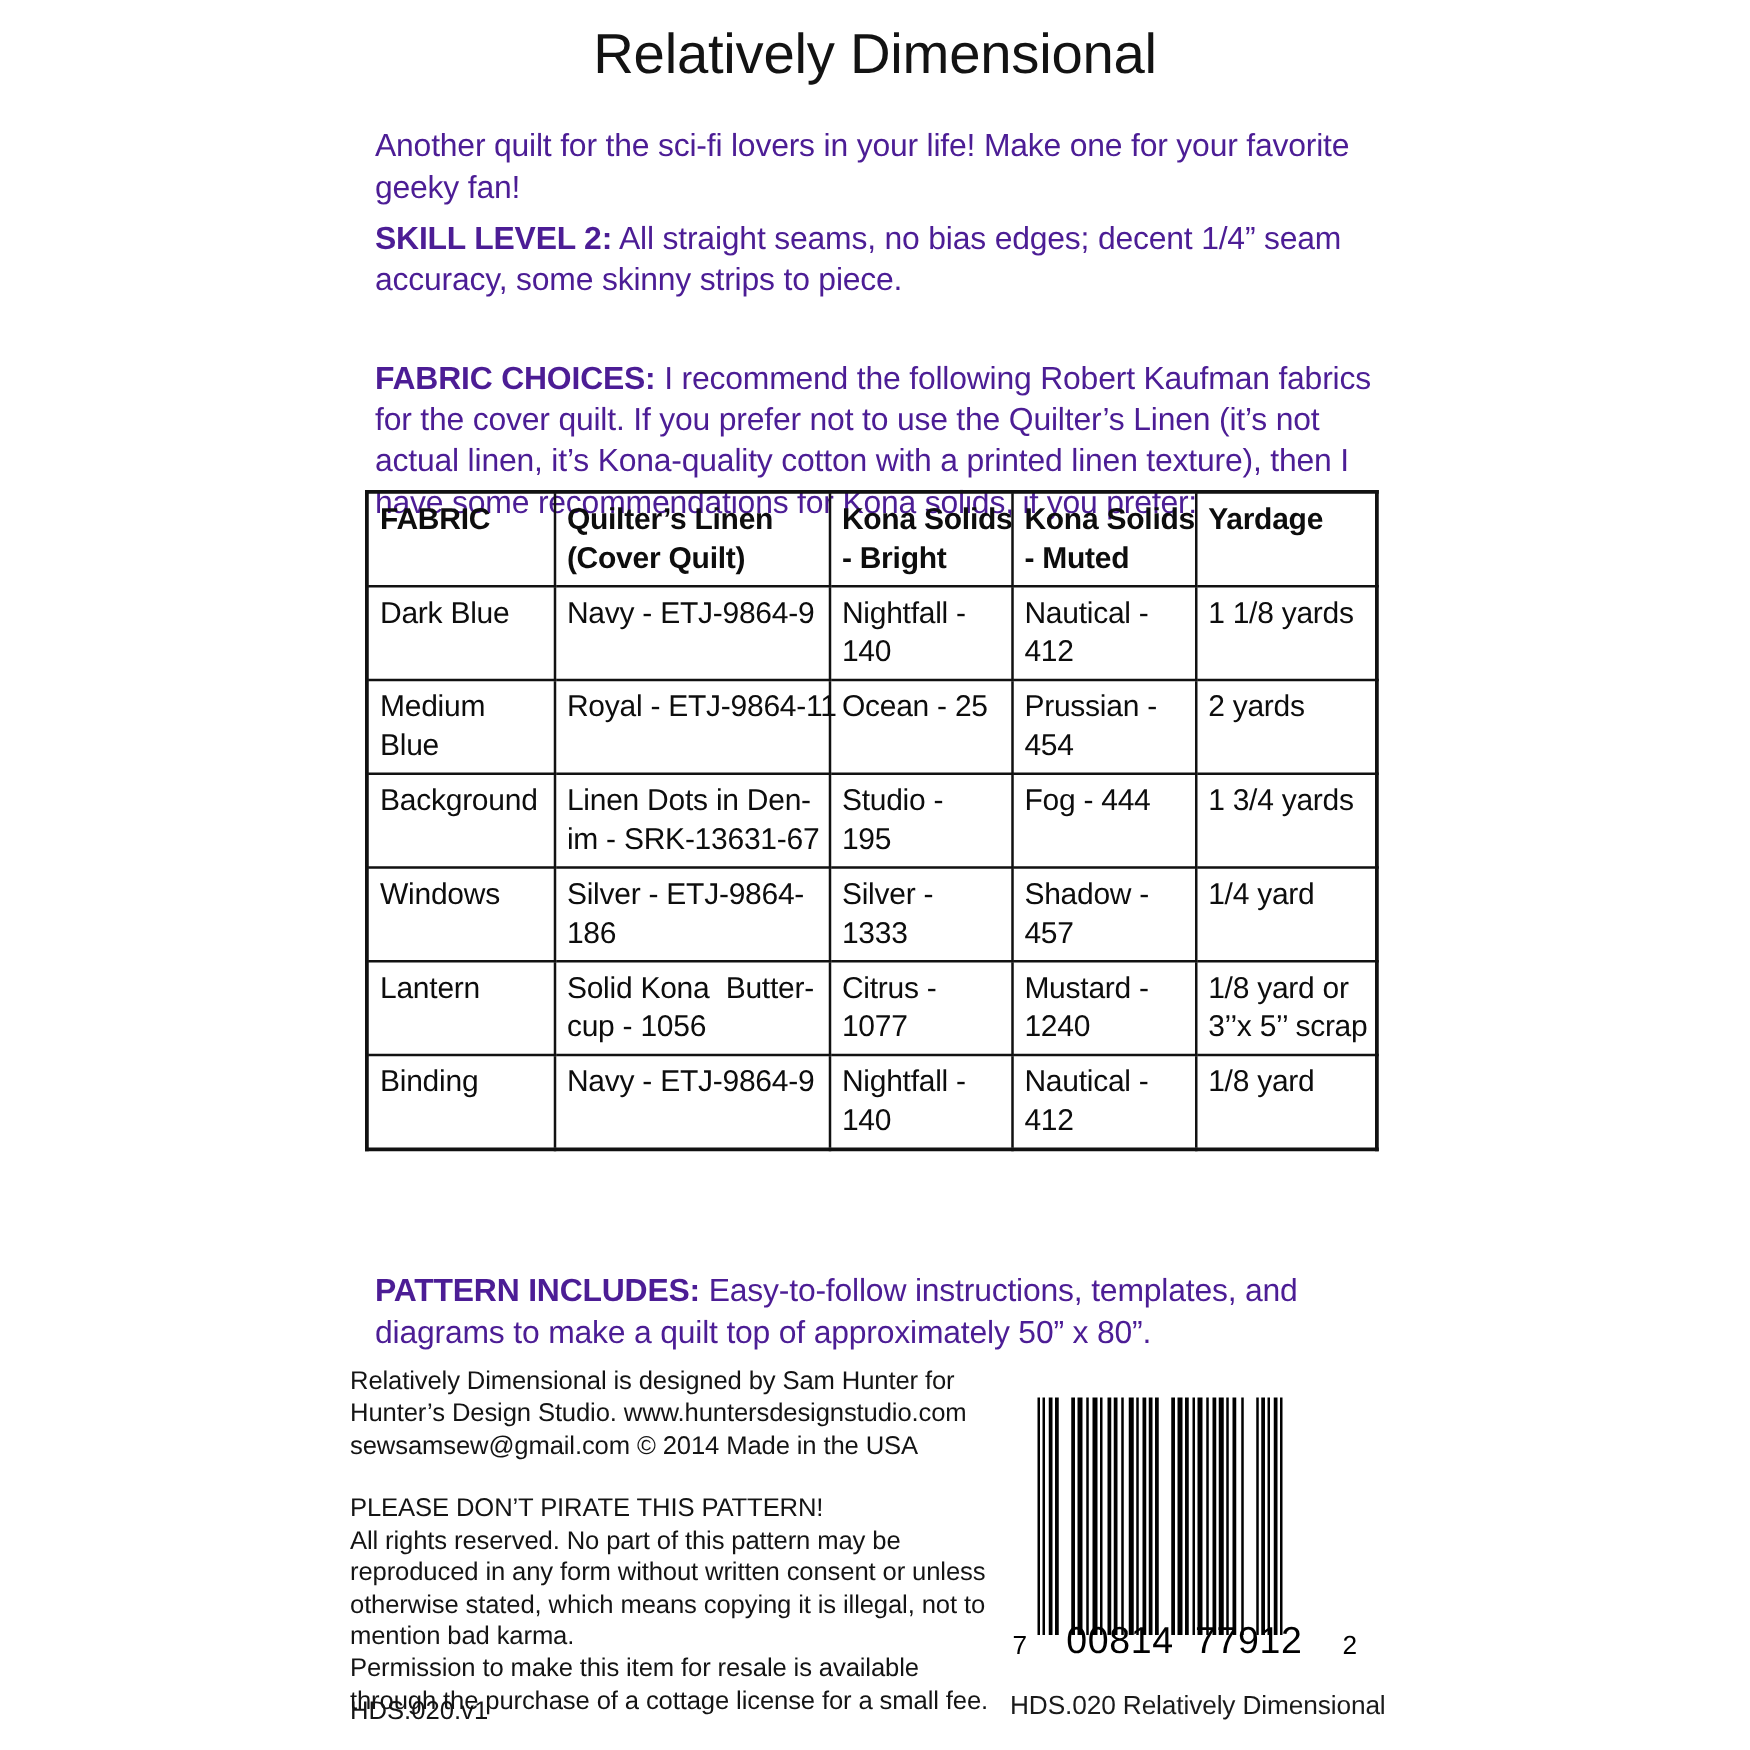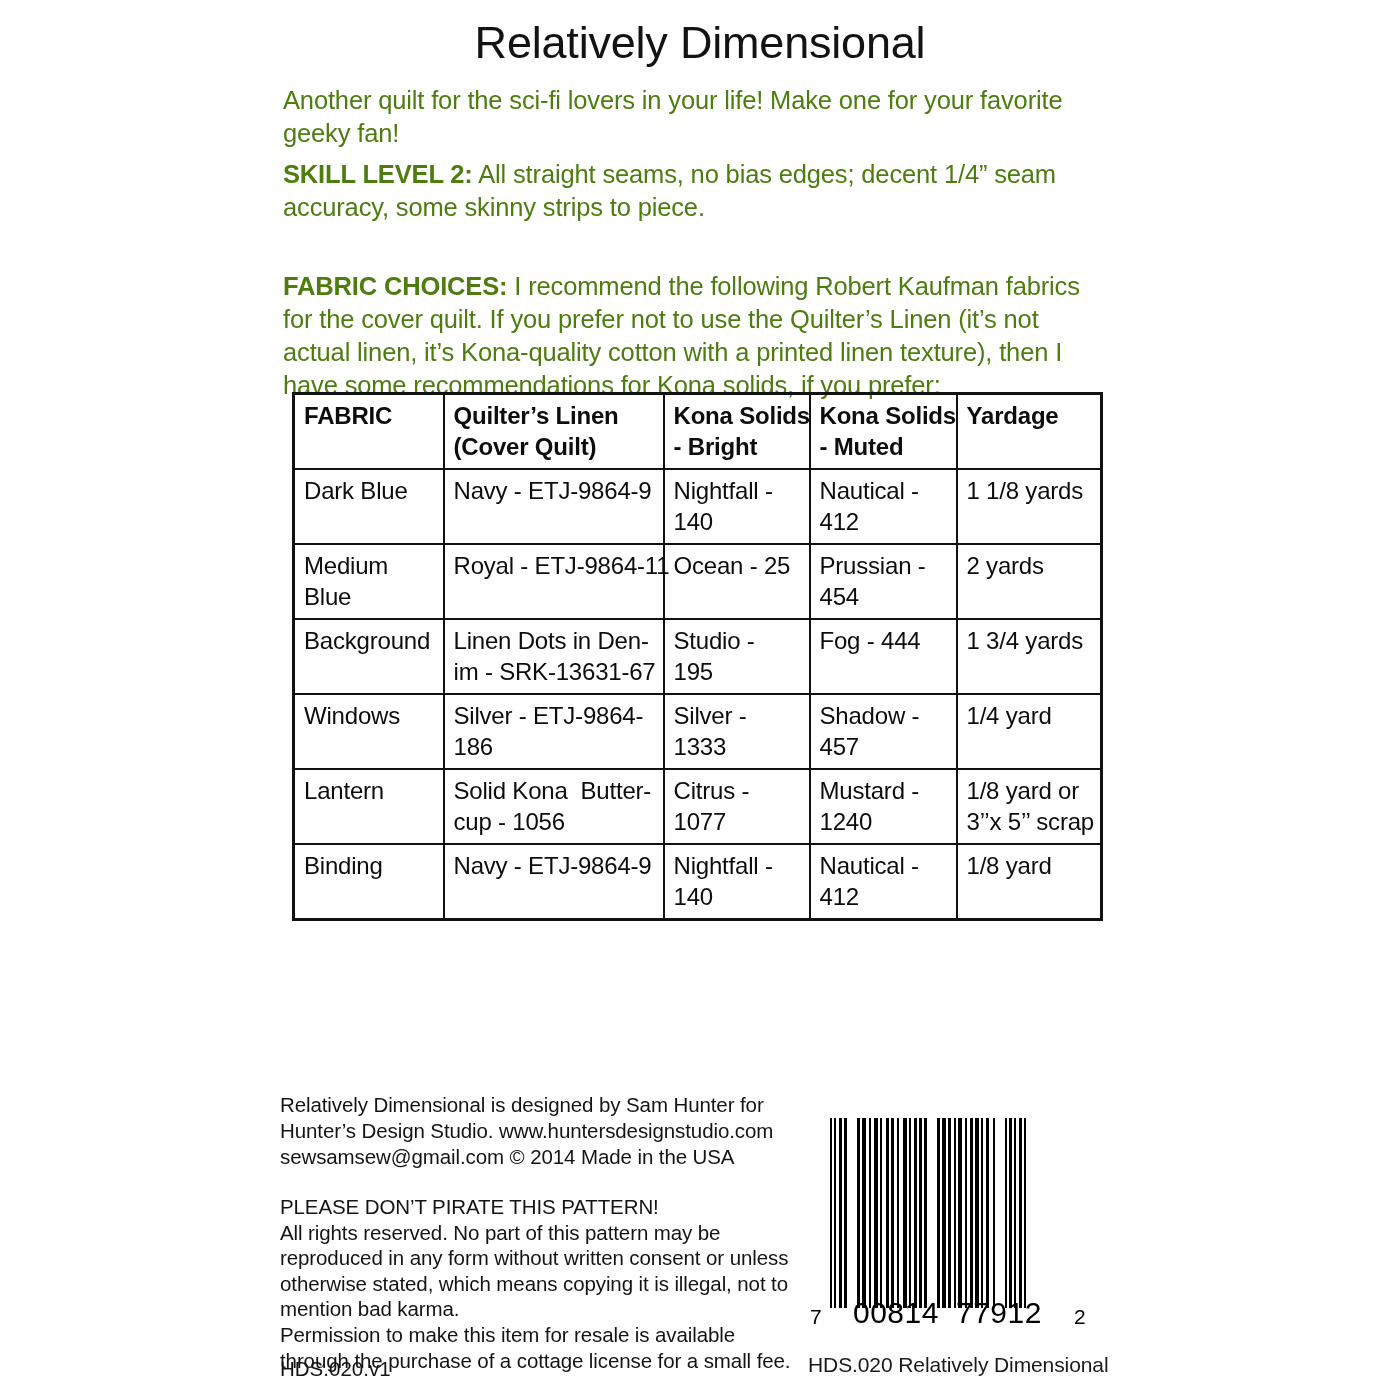--- a/index.html
+++ b/index.html
@@ -36,24 +36,24 @@
   }
 
   
   .col {
     position: absolute;
     left: 283px;
     width: 812px;
   }
 
   p.body {
-    margin: 0;
+    margin: 17px;
     font-size: 25.5px;
     line-height: 33px;
-    color: #4d7c0f;
+    color: #4c1d95;
     letter-spacing: -0.15px;
   }
   p.body b { font-weight: 700; }
 
   .intro   { top: 84px; }
   .skill   { top: 158px; }
   .fabreq  { top: 236px; font-weight: 700; text-decoration: underline; text-underline-offset: 3px; }
   .choices { top: 270px; }
 
   
@@ -334,20 +334,21 @@
             </td>
             <td>
               <span class="cellline">1/8 yard</span>
             </td>
           </tr>
         </tbody>
     </table>
   </div>
 
 
+  <p class="body col includes"><b>PATTERN INCLUDES:</b><span> Easy-to-follow instructions, templates, and diagrams to make a quilt top of approximately 50” x 80”.</span></p>
 
   <div class="credits">Relatively Dimensional is designed by Sam Hunter for Hunter’s Design Studio. www.huntersdesignstudio.com sewsamsew@gmail.com © 2014  Made in the USA</div>
 
   <div class="legal">
     <div class="blk">PLEASE DON’T PIRATE THIS PATTERN!</div>
     <div class="blk">All rights reserved. No part of this pattern may be reproduced in any form without written consent or unless otherwise stated, which means copying it is illegal, not to mention bad karma.</div>
     <div class="blk">Permission to make this item for resale is available through the purchase of a cottage license for a small fee.</div>
   </div>
 
   <div class="verline">HDS.020.v1</div>

